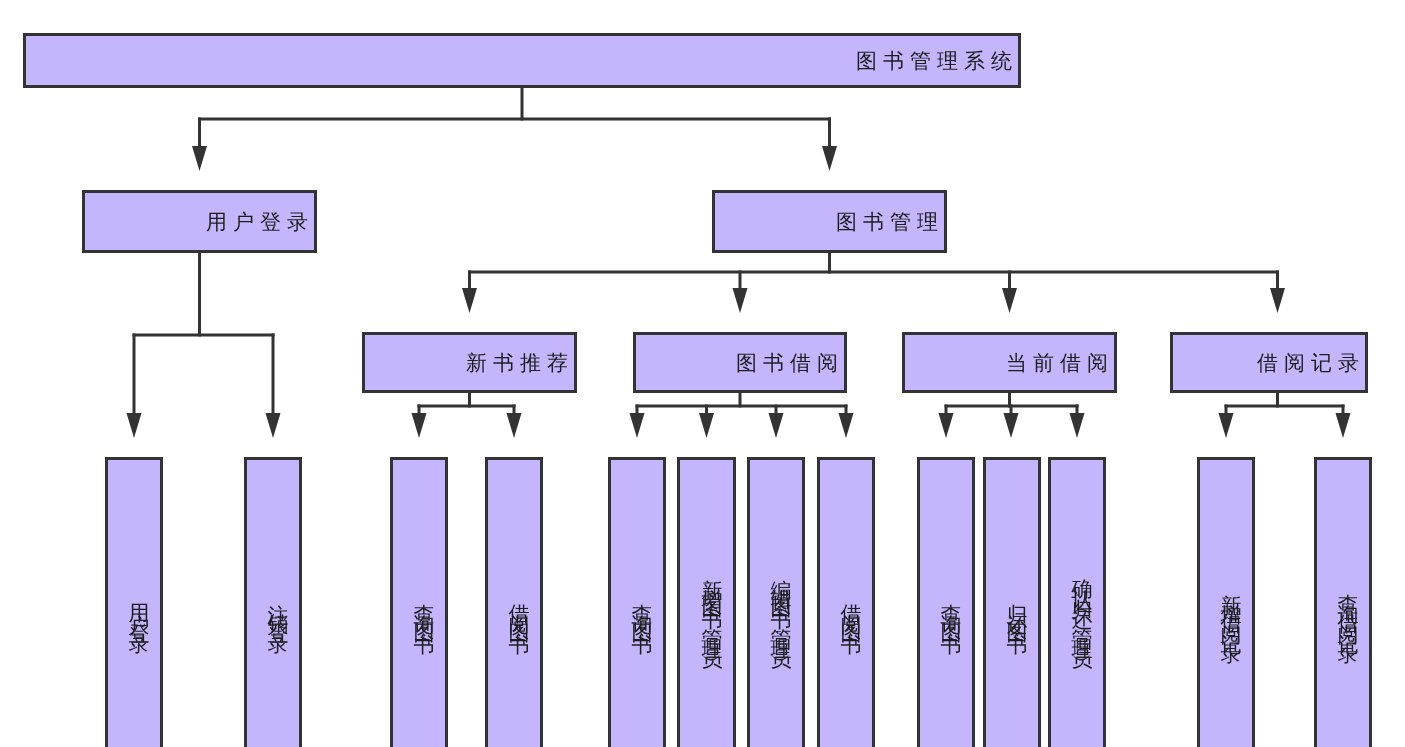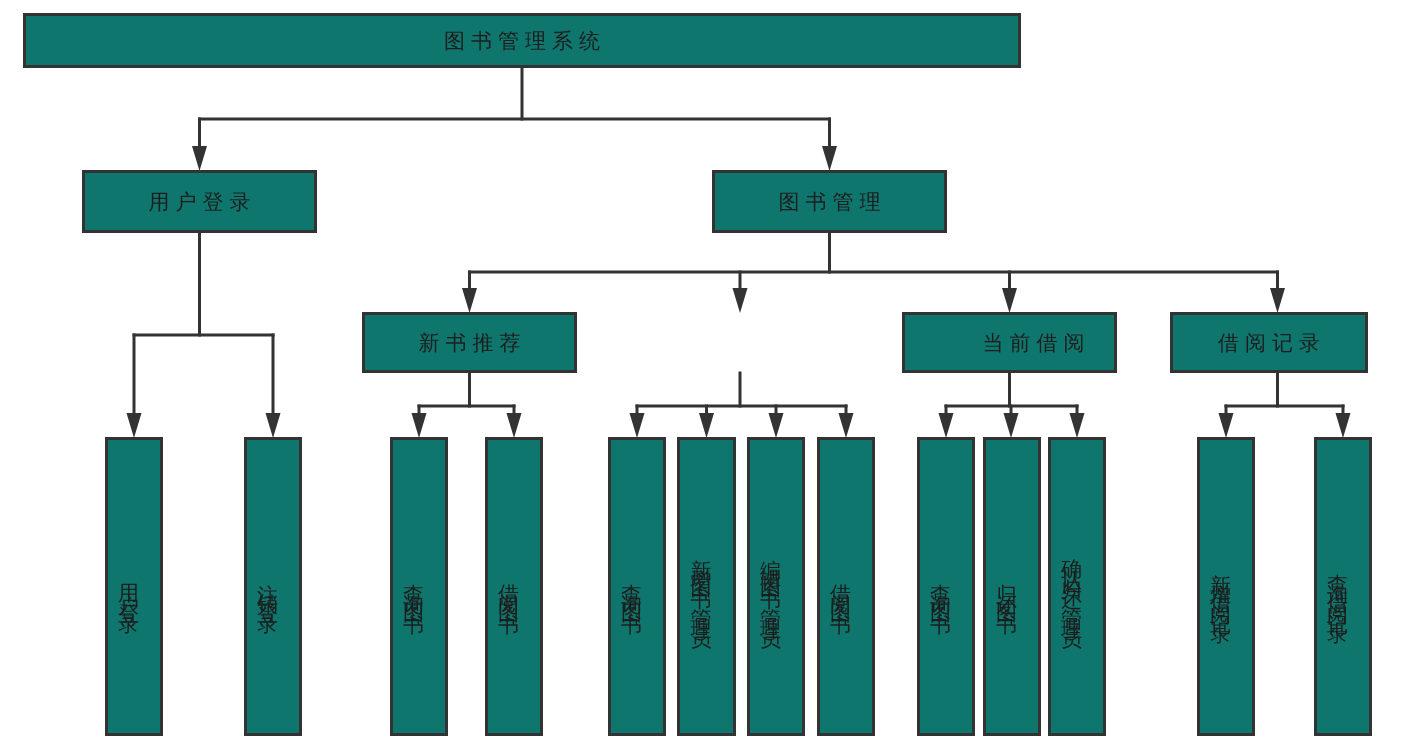--- a/index.html
+++ b/index.html
@@ -14,23 +14,24 @@
     background: var(--bg, #ffffff);
   }
   svg.connectors {
     position: absolute; left: 0; top: 0;
     width: 1405px; height: 747px;
     pointer-events: none;
   }
   .node {
     position: absolute;
     border: 3px solid var(--line, #333333);
-    background: #0f766e;
-    display: flex; align-items: center; justify-content: center;
+    background: #c4b5fd;
+    display: flex; align-items: center; justify-content: flex-end;
     color: var(--text, #1d1d1d);
+    margin-top: 20px;
   }
   .hbox .label {
     font-size: 21px;
     letter-spacing: 6px;
     text-indent: 6px;
     white-space: nowrap;
     line-height: 1.2;
   }
   .vbox .label {
     writing-mode: vertical-rl;
@@ -117,20 +118,23 @@
   <div class="node hbox" style="left:82px; top:170px; width:235px; height:63px;">
     <span class="label">用户登录</span>
   </div>
   <div class="node hbox" style="left:712px; top:170px; width:235px; height:63px;">
     <span class="label">图书管理</span>
   </div>
 
   <div class="node hbox" style="left:362px; top:312px; width:215px; height:61px;">
     <span class="label">新书推荐</span>
   </div>
+  <div class="node hbox" style="left:633px; top:312px; width:214px; height:61px;">
+    <span class="label">图书借阅</span>
+  </div>
   <div class="node hbox" style="left:902px; top:312px; width:215px; height:61px;padding-left:48px;">
     <span class="label">当前借阅</span>
   </div>
   <div class="node hbox" style="left:1170px; top:312px; width:198px; height:61px;">
     <span class="label">借阅记录</span>
   </div>
 
   <div class="node vbox" style="left:105px; top:437px; width:58px; height:299px;">
     <span class="label">用户登录</span>
   </div>

